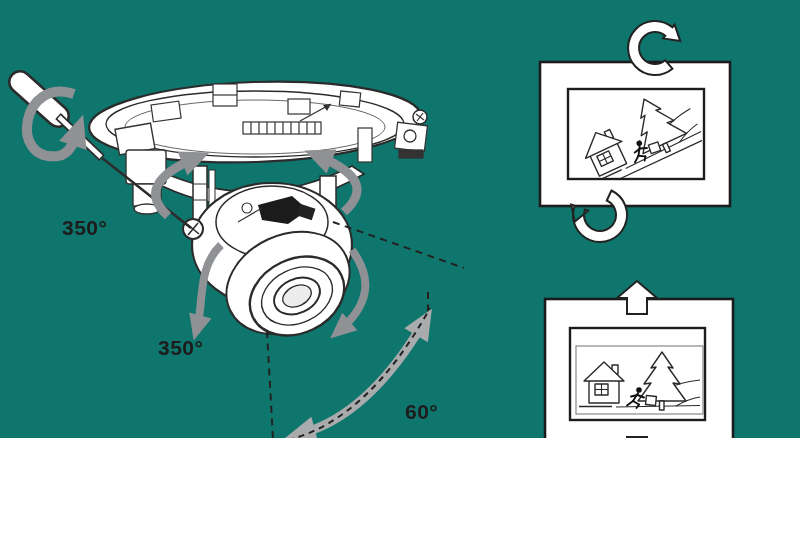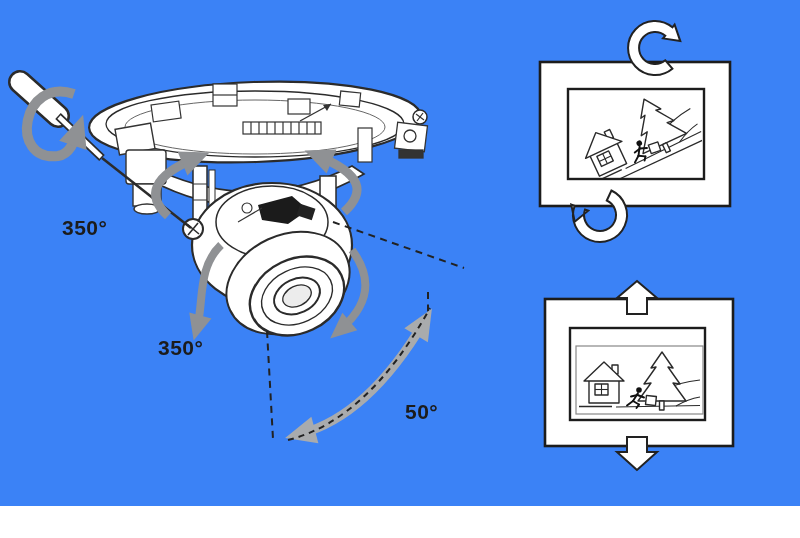--- a/index.html
+++ b/index.html
@@ -1,16 +1,16 @@
 <!DOCTYPE html>
 <html><head>
 <meta charset="utf-8">
 <style>
   html,body{margin:0;padding:0;background:#fff;}
-  .stage{position:relative;width:800px;height:506px;background:#3b82f6;overflow:hidden;
+  .stage{position:relative;width:800px;height:438px;background:#0f766e;overflow:hidden;
          font-family:"Liberation Sans",sans-serif;}
   .angle-label{position:absolute;font-weight:700;font-size:21px;color:#1c1c1c;
                letter-spacing:0.5px;white-space:nowrap;}
   #label-pan{left:62px;top:216px;}
   #label-lens{left:158px;top:336px;}
   #label-tilt{left:405px;top:400px;}
   svg{position:absolute;left:0;top:0;}
   .ln{stroke:#2b2b2b;fill:#fff;}
 </style>
 </head>
@@ -176,15 +176,15 @@
       <rect x="576" y="346" width="127" height="68" fill="#fff" stroke="#888" stroke-width="1.2"></rect>
       <use href="#scene" x="576" y="346"></use>
     </g>
     <polygon points="637,281 657,298 647,298 647,314 627,314 627,298 617,298" fill="#fff" stroke="#222" stroke-width="2"></polygon>
     <polygon points="637,470 617,452 627,452 627,437 647,437 647,452 657,452" fill="#fff" stroke="#222" stroke-width="2"></polygon>
   </g>
 </svg>
 
 <div class="angle-label" id="label-pan">350°</div>
 <div class="angle-label" id="label-lens">350°</div>
-<div class="angle-label" id="label-tilt">50°</div>
+<div class="angle-label" id="label-tilt">60°</div>
 
 </div>
 
 </body></html>

